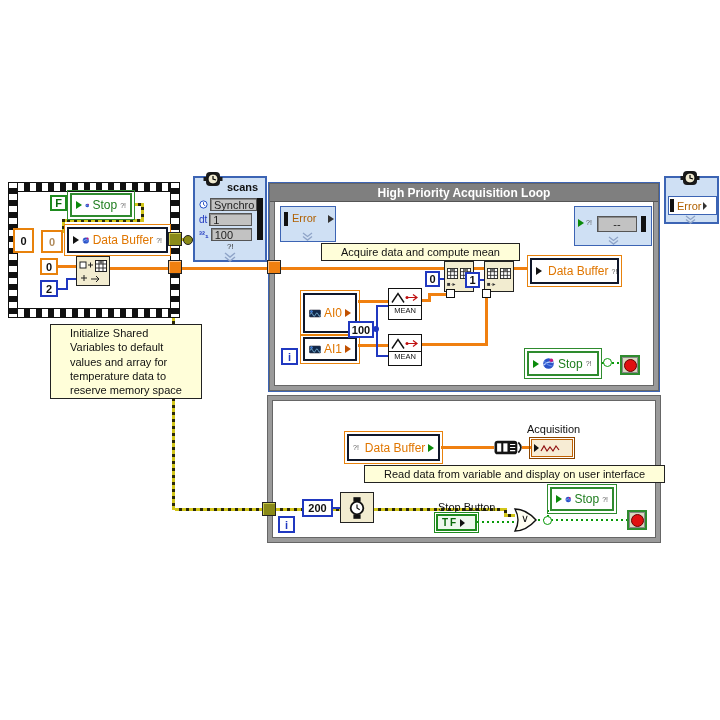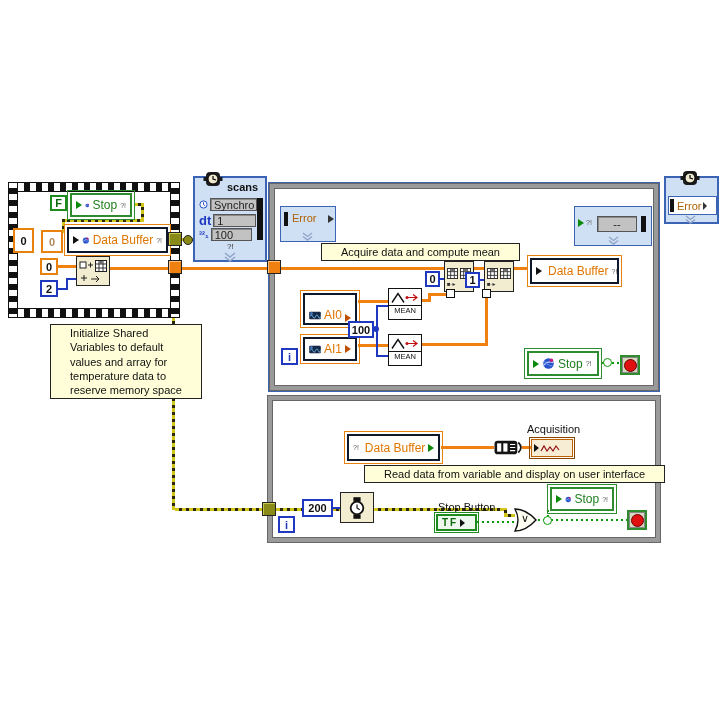--- a/index.html
+++ b/index.html
@@ -231,39 +231,42 @@
 
   <div class="abs bluepanel" style="left:193px;top:176px;width:74px;height:86px;border-width:2px;">
     <div class="abs" style="left:32px;top:3px;font-size:11px;font-weight:bold;color:#111;">scans</div>
     <div class="abs" style="left:4px;top:20px;display:flex;align-items:center;gap:2px;">
       <svg width="9" height="9">
           <use href="#sym-tinyclock"></use>
         </svg>
       <div class="graybox" style="width:47px;height:13px;">Synchro</div>
     </div>
     <div class="abs" style="left:4px;top:35px;display:flex;align-items:center;gap:2px;">
-      <span style="font-size:13px;color:#2038c0;font-weight:bold;">dt</span>
+      <span style="font-size:10px;color:#2038c0;font-weight:normal;">dt</span>
       <div class="graybox" style="width:43px;height:13px;">1</div>
     </div>
     <div class="abs" style="left:4px;top:50px;display:flex;align-items:center;gap:2px;">
       <span style="font-size:9px;color:#2038c0;font-weight:bold;">³²₁</span>
       <div class="graybox" style="width:41px;height:13px;">100</div>
     </div>
     <div class="abs" style="left:32px;top:64px;font-size:8px;color:#333;">?!</div>
     <div class="abs blkbar" style="left:62px;top:20px;width:6px;height:42px;"></div>
     <svg class="abs" width="14" height="10" style="left:28px;top:74px;">
         <use href="#sym-chevron"></use>
       </svg>
   </div>
   <svg class="abs" width="20" height="16" style="left:203px;top:171px;">
       <use href="#sym-clock"></use>
     </svg>
 
   <div class="abs timedframe" style="left:268px;top:182px;width:392px;height:210px;">
     <div class="grayframe"></div>
+    <div class="titlebar">
+      <span>High Priority Acquisition Loop</span>
+    </div>
   </div>
   <div class="abs tun tun-o" style="left:267px;top:260px;"></div>
 
   <div class="abs bluepanel" style="left:280px;top:206px;width:56px;height:36px;">
     <div class="abs blkbar" style="left:3px;top:5px;width:4px;height:14px;"></div>
     <span class="abs errtxt" style="left:11px;top:5px;">Error</span>
     <span class="abs tri-r" style="left:47px;top:8px;border-left-color:#333;"></span>
     <svg class="abs" width="13" height="9" style="left:20px;top:25px;">
         <use href="#sym-chevron"></use>
       </svg>
@@ -274,21 +277,21 @@
     <span class="abs qb" style="left:11px;top:12px;">?!</span>
     <div class="graybox abs" style="left:22px;top:9px;width:40px;height:16px;justify-content:center;">--</div>
     <div class="abs blkbar" style="left:66px;top:9px;width:5px;height:16px;"></div>
     <svg class="abs" width="13" height="9" style="left:32px;top:29px;">
         <use href="#sym-chevron"></use>
       </svg>
   </div>
 
   <div class="abs comment" style="left:287px;top:243px;white-space:nowrap;">Acquire data and compute mean</div>
 
-  <div class="abs sv sv-orange" style="left:303px;top:293px;width:54px;height:32px;align-items:flex-end;">
+  <div class="abs sv sv-orange" style="left:303px;top:293px;width:54px;height:40px;">
     <svg width="20" height="13">
         <use href="#sym-wave"></use>
       </svg>
     <span class="svname-o">AI0</span>
     <span class="tri-r" style="border-left-color:#c05000;"></span>
   </div>
   <div class="abs sv sv-orange" style="left:303px;top:337px;width:54px;height:24px;">
     <svg width="20" height="13">
         <use href="#sym-wave"></use>
       </svg>

